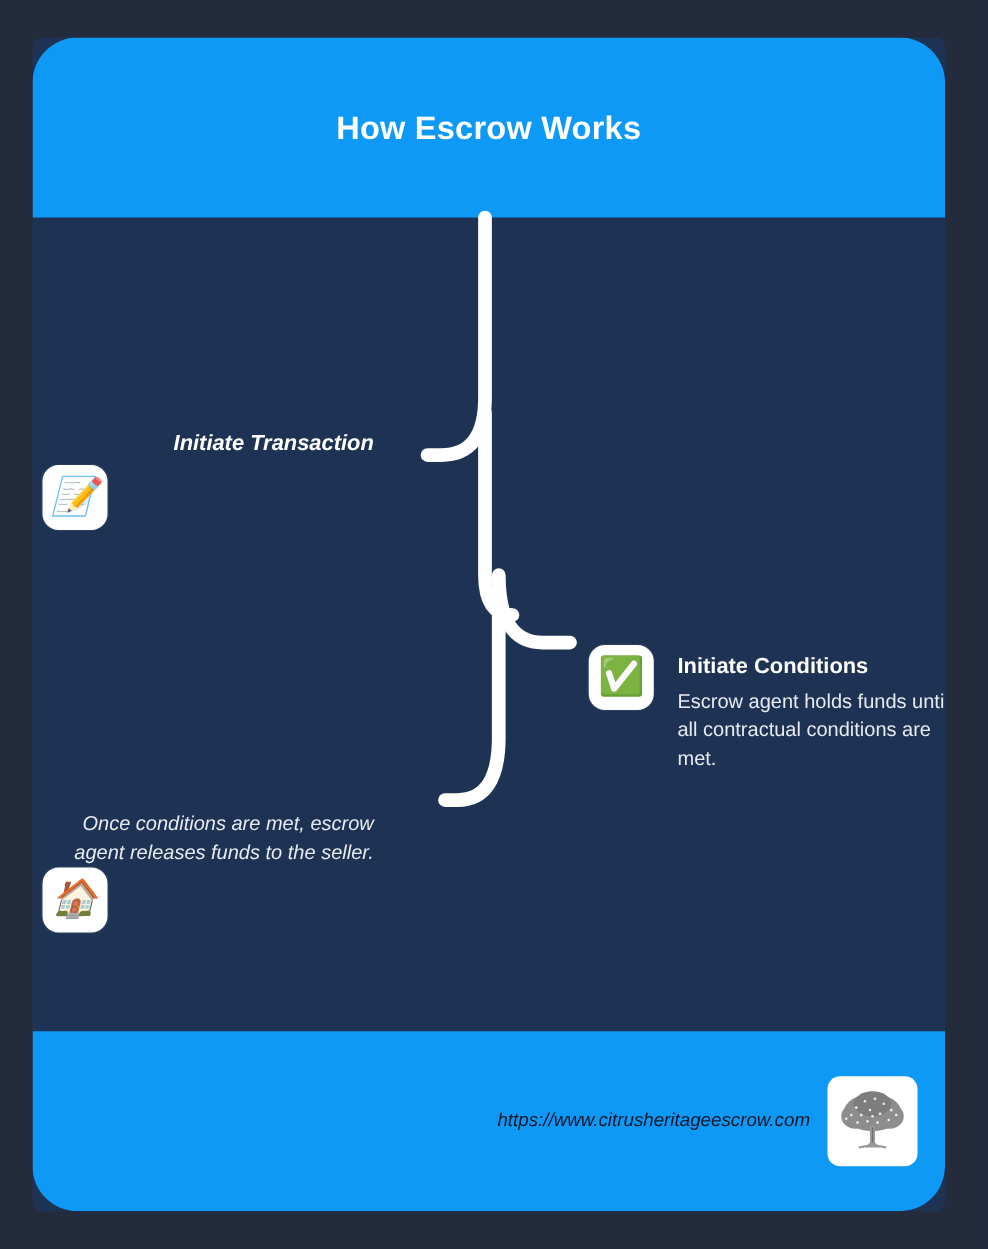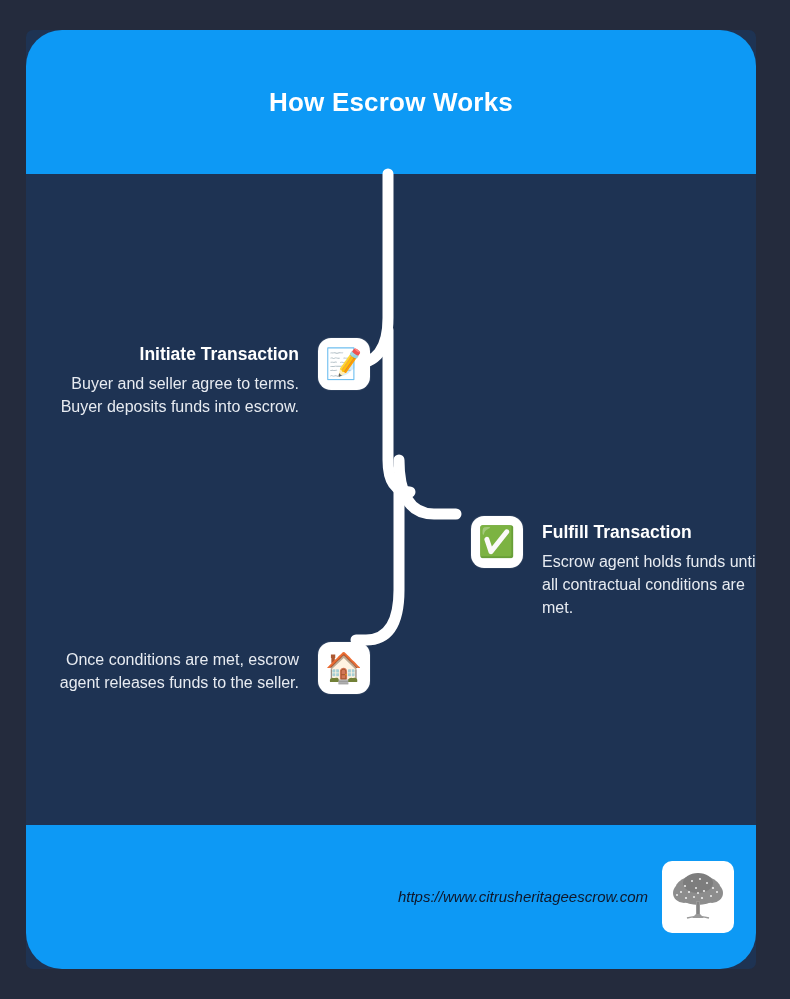--- a/index.html
+++ b/index.html
@@ -64,21 +64,21 @@
     pointer-events: none;
   }
 
   
   .step {
     position: absolute;
     display: flex;
     align-items: flex-start;
   }
   .step-right { flex-direction: row; }      
-  .step-left  { flex-direction: row; }      
+  .step-left  { flex-direction: column; font-style: italic; }      
 
   .step-text-left  { text-align: right; }
   .step-text-right { text-align: left; }
 
   .step-title {
     color: #ffffff;
     font-size: 17.5px;
     font-weight: bold;
     margin: 0 0 7px 0;
     line-height: 1.2;
@@ -184,33 +184,32 @@
       <path d="M 362,300 L 362,430 Q 362,462 384,462 L 384,462" stroke="#ffffff" stroke-width="11" fill="none" stroke-linecap="round"></path>
 
       <path d="M 373,430 Q 373,484 408,484 L 430,484" stroke="#ffffff" stroke-width="11" fill="none" stroke-linecap="round"></path>
 
       <path d="M 373,462 L 373,560 Q 373,610 340,610 L 330,610" stroke="#ffffff" stroke-width="11" fill="none" stroke-linecap="round"></path>
     </svg>
 
     <div class="step step-left" id="step-1">
       <div class="step-body step-text-left">
         <p class="step-title">Initiate Transaction</p>
-        <p class="step-desc">Buyer and seller agree to terms. Buyer deposits funds into escrow.</p>
       </div>
       <div class="badge">
         <span class="badge-glyph">📝</span>
       </div>
     </div>
 
     <div class="step step-right" id="step-2">
       <div class="badge">
         <span class="badge-glyph">✅</span>
       </div>
       <div class="step-body step-text-right">
-        <p class="step-title">Fulfill Transaction</p>
+        <p class="step-title">Initiate Conditions</p>
         <p class="step-desc">Escrow agent holds funds until all contractual conditions are met.</p>
       </div>
     </div>
 
     <div class="step step-left" id="step-3">
       <div class="step-body step-text-left">
         <p class="step-desc">Once conditions are met, escrow agent releases funds to the seller.</p>
       </div>
       <div class="badge">
         <span class="badge-glyph">🏠</span>

